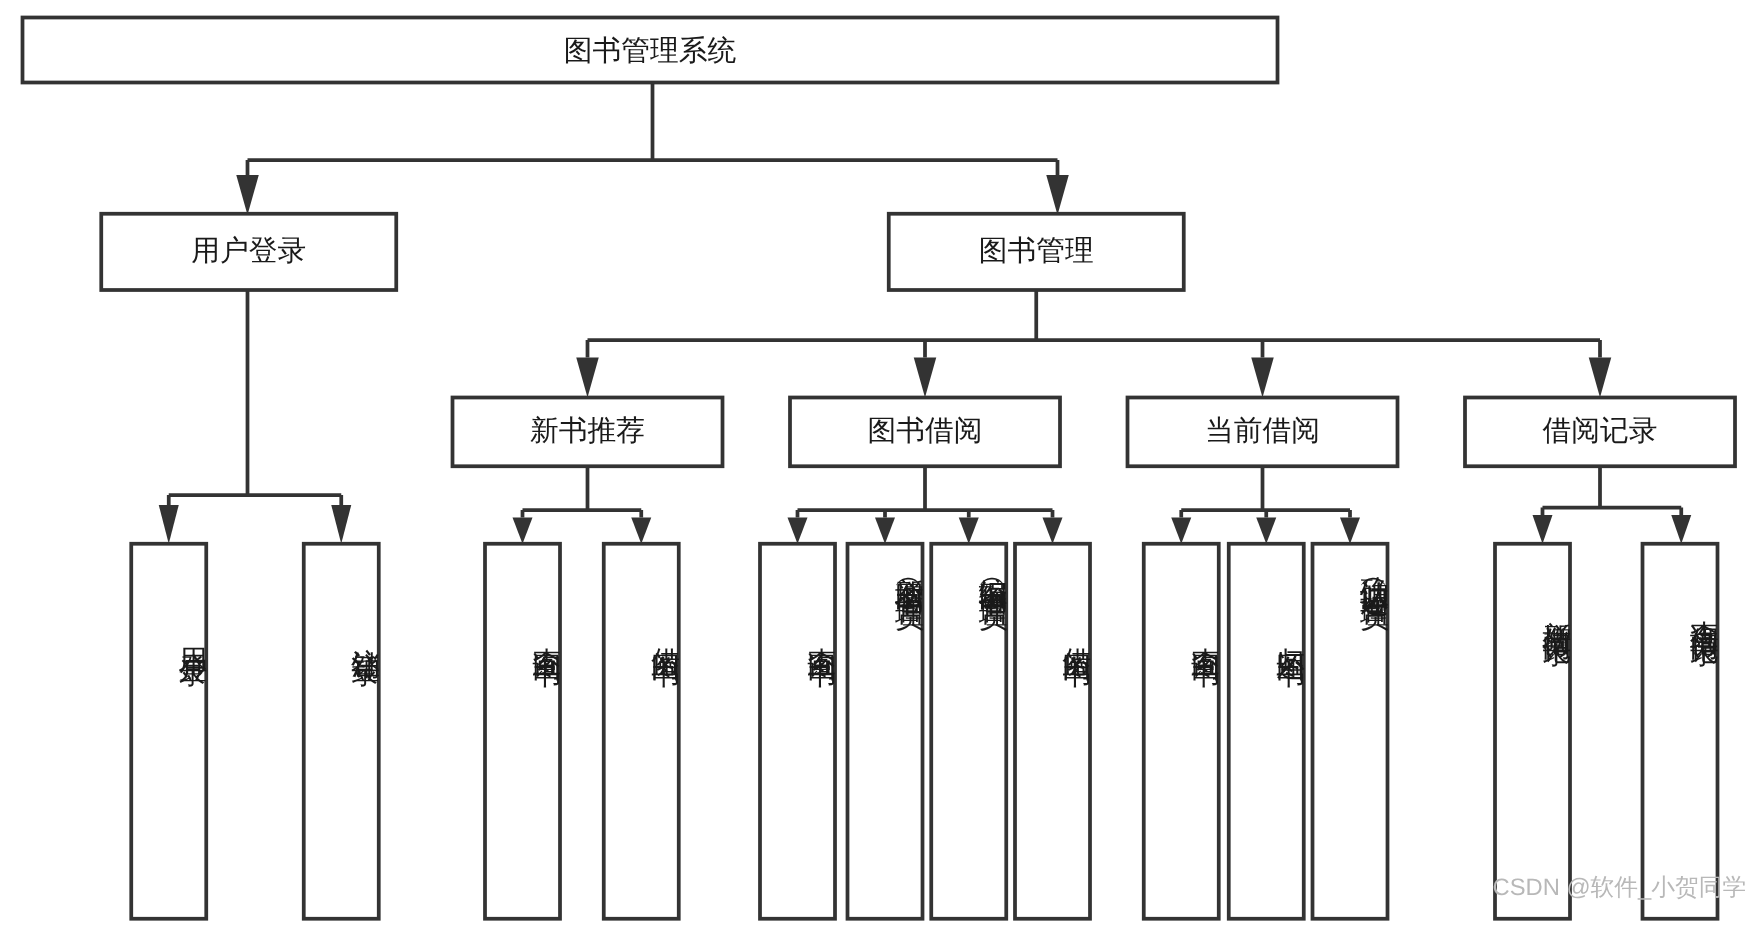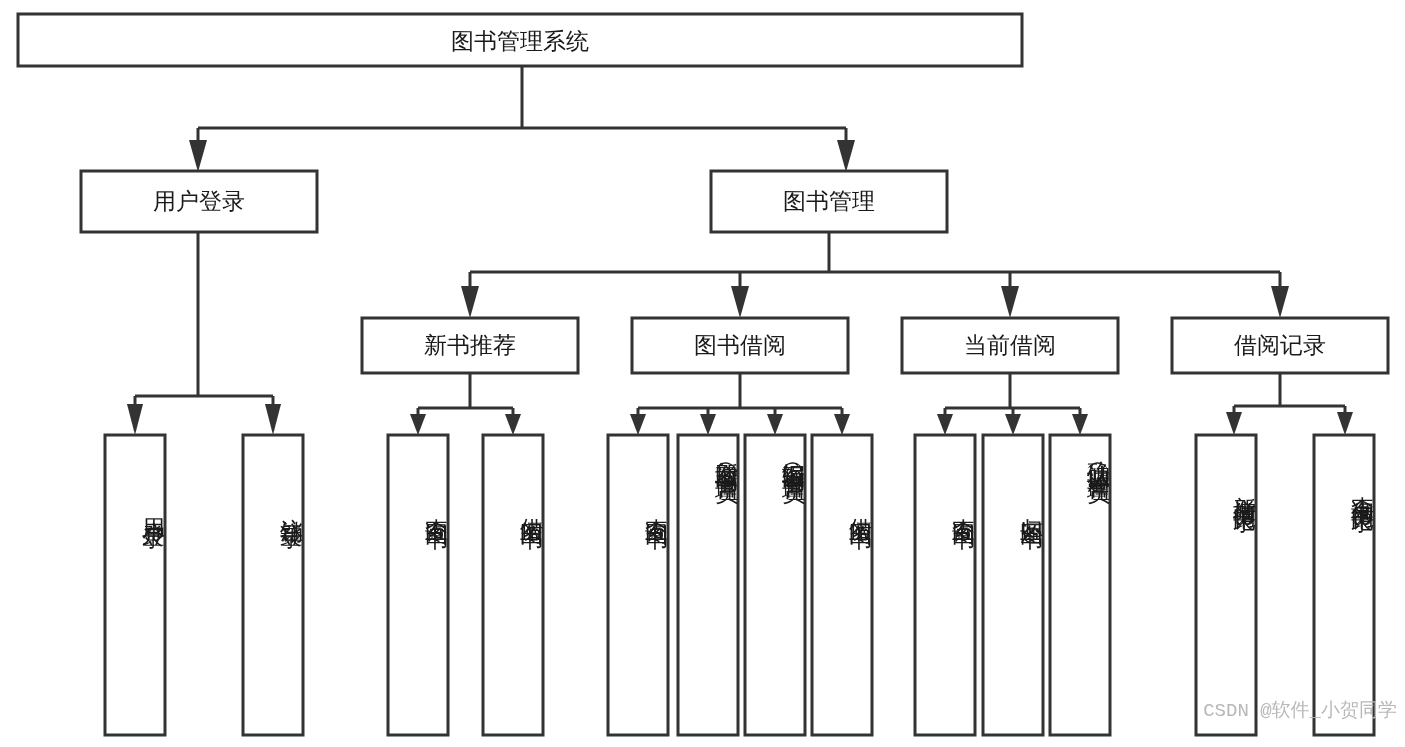--- a/index.html
+++ b/index.html
@@ -57,21 +57,21 @@
     color: #1a1a1a;
     letter-spacing: 3px;
     text-align: center;
     white-space: nowrap;
     pointer-events: none;
   }
   .watermark {
     position: absolute;
     right: 8px;
     bottom: 6px;
-    font-family: Liberation Mono, monospace;
+    font-family: Liberation Sans, sans-serif;
     font-size: 19px;
     color: #b8b8b8;
     white-space: nowrap;
   }
 </style>
 </head>
 <body>
 
 <div id="diagram-root">
 

